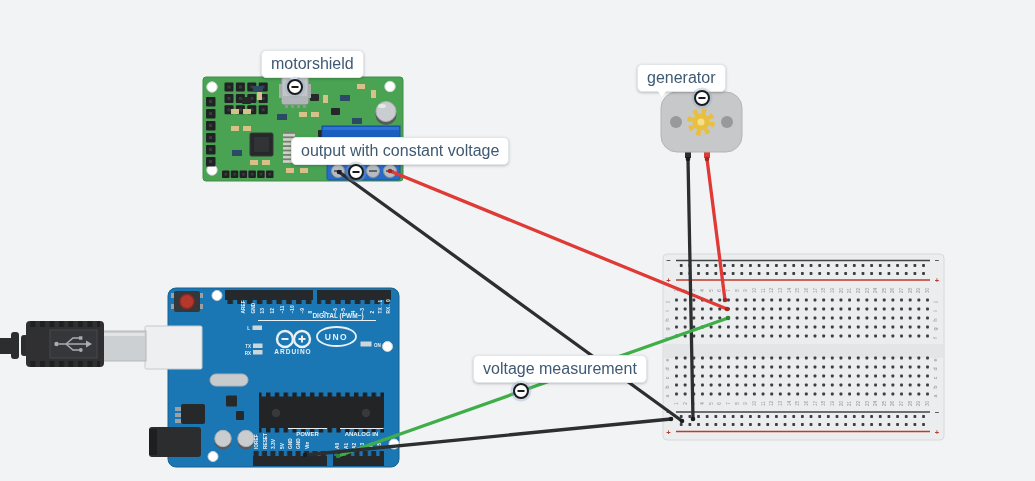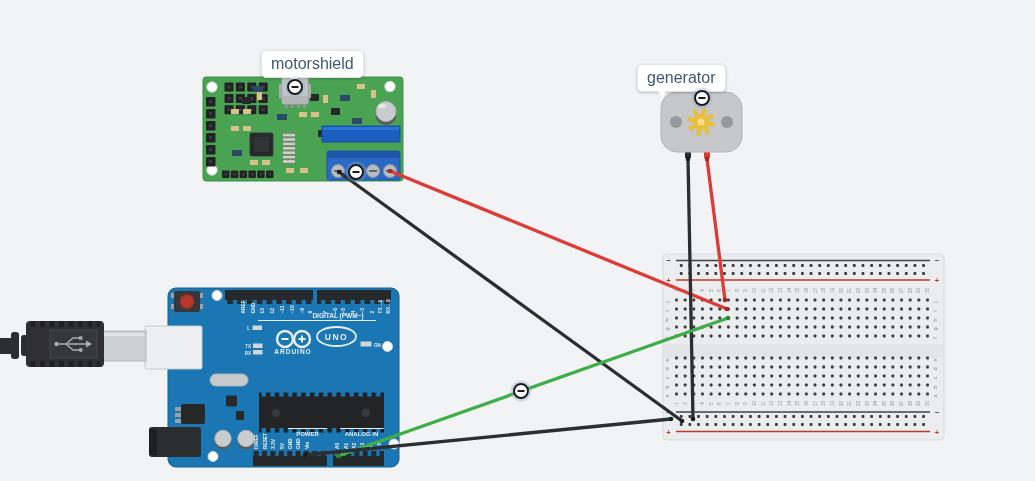--- a/index.html
+++ b/index.html
@@ -889,22 +889,30 @@
           <circle cx="305" cy="455" r="2.3" fill="#1a1c1d"></circle>
           <circle cx="671" cy="419" r="2.3" fill="#1a1c1d"></circle>
         </g>
       </g>
 </svg>
 
 <div class="bubble" style="left:261px;top:50px;">
   <span>motorshield</span>
   <i class="ptr" style="left:27px"></i>
 </div>
+<div class="bubble" style="left:291px;top:137px;">
+  <span>output with constant voltage</span>
+  <i class="ptr" style="left:60px"></i>
+</div>
 <div class="bubble" style="left:637px;top:64px;">
   <span>generator</span>
   <i class="ptr" style="left:19px"></i>
+</div>
+<div class="bubble" style="left:473px;top:355px;">
+  <span>voltage measurement</span>
+  <i class="ptr" style="left:43px"></i>
 </div>
 
 <div class="minus-pin" style="left:287px;top:79px;"></div>
 <div class="minus-pin" style="left:348px;top:164px;"></div>
 <div class="minus-pin" style="left:694px;top:90px;"></div>
 <div class="minus-pin" style="left:513px;top:383px;"></div>
 </div>
 
 </body></html>

